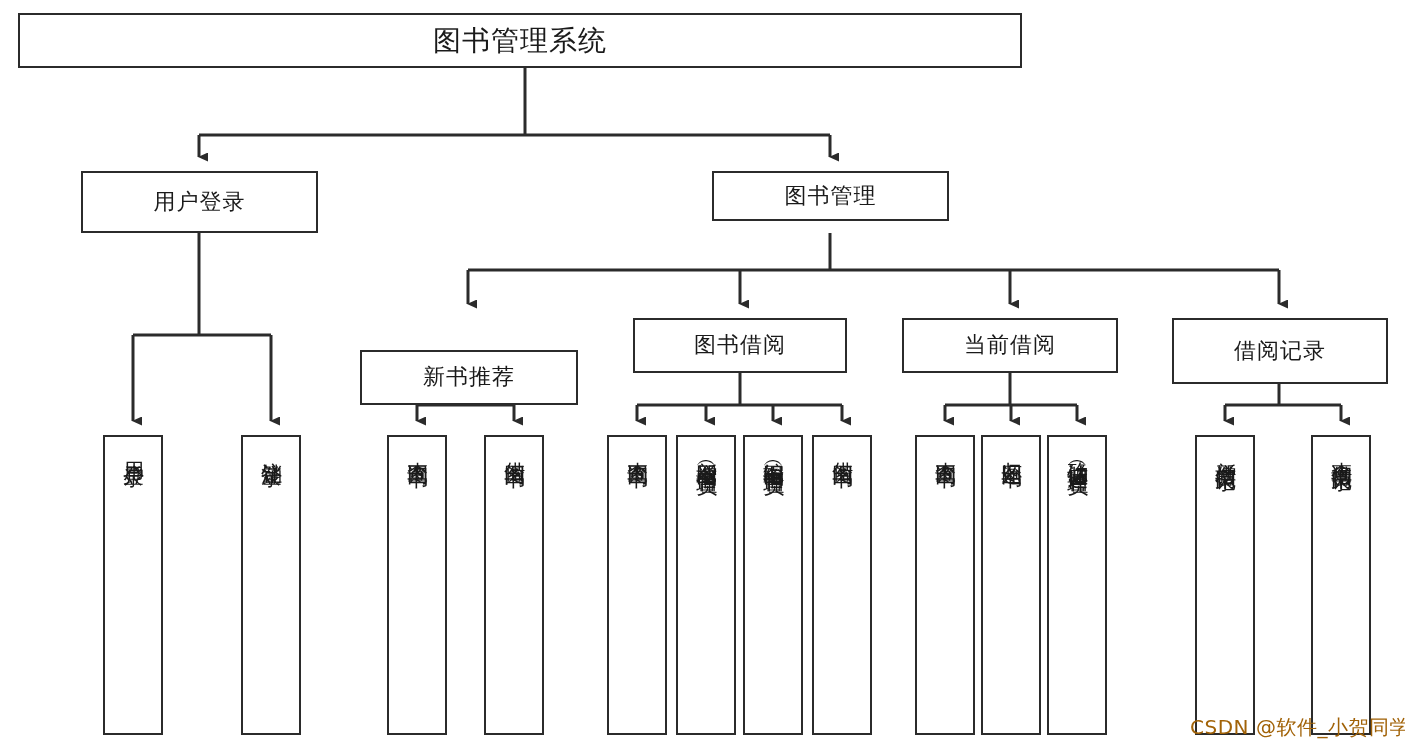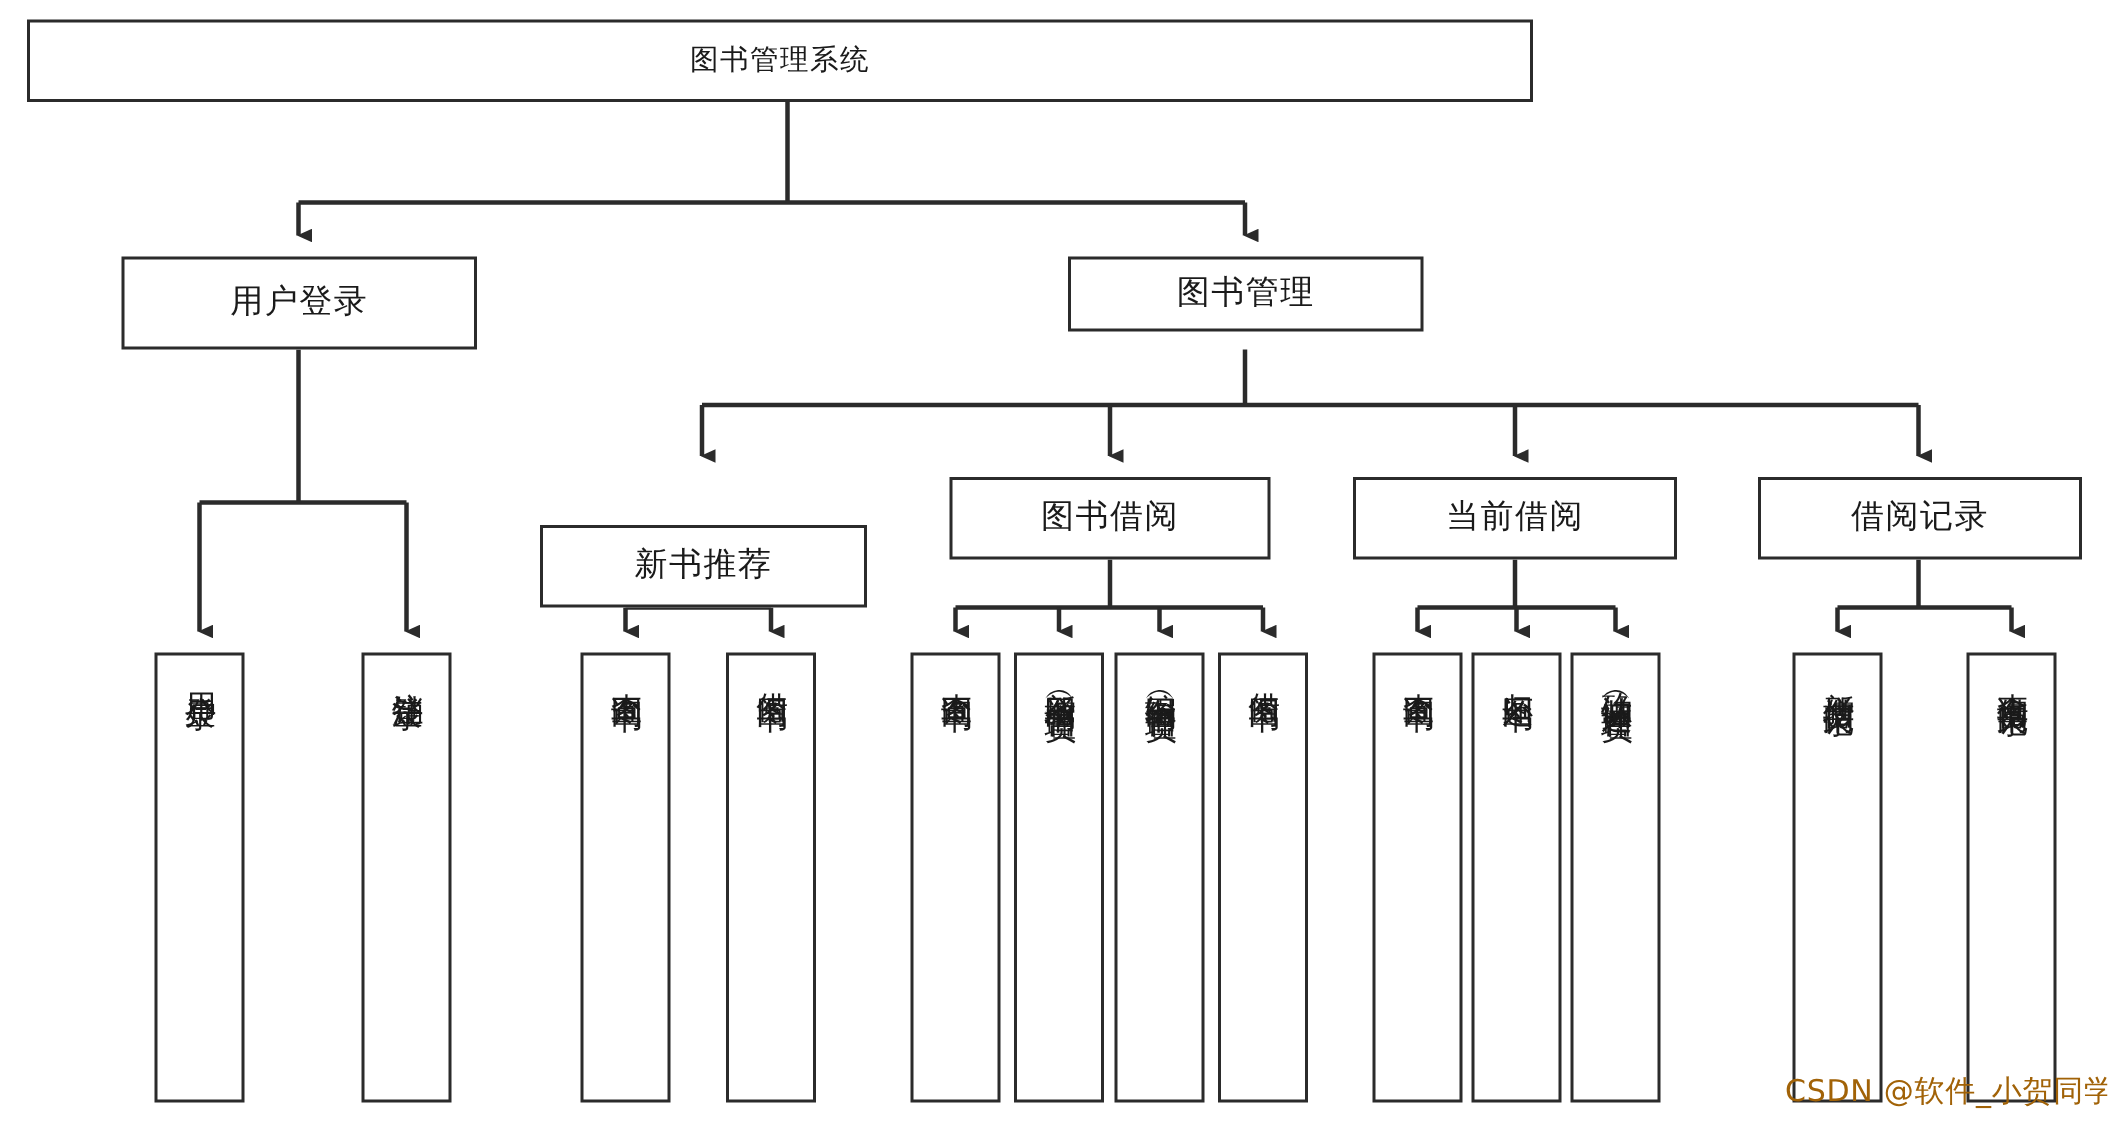--- a/index.html
+++ b/index.html
@@ -35,21 +35,21 @@
     align-items: center;
     justify-content: center;
     color: #1a1a1a;
   }
   .node-h {
     font-size: 22px;
     letter-spacing: 1px;
     line-height: 1.2;
   }
   .node-root {
-    font-size: 19px;
+    font-size: 28px;
   }
   .node-v {
     padding: 8px 0;
     align-items: flex-start;
   }
   .node-v .vlabel {
     writing-mode: vertical-rl;
     text-orientation: upright;
     font-size: 21px;
     line-height: 1.12;
@@ -137,21 +137,21 @@
   </div>
 
   <div class="node node-h" style="left:902px; top:318px; width:216px; height:55px;">
     <span>当前借阅</span>
   </div>
 
   <div class="node node-h" style="left:633px; top:318px; width:214px; height:55px;">
     <span>图书借阅</span>
   </div>
 
-  <div class="node node-h" style="left:1172px; top:318px; width:216px; height:55px;text-align:center;">
+  <div class="node node-h" style="left:1172px; top:318px; width:216px; height:66px;text-align:center;">
     <span>借阅记录</span>
   </div>
 
   <div class="node node-v" style="left:103px; top:435px; width:60px; height:300px;">
     <span class="vlabel">用户登录</span>
   </div>
 
   <div class="node node-v" style="left:241px; top:435px; width:60px; height:300px;">
     <span class="vlabel">注销登录</span>
   </div>

